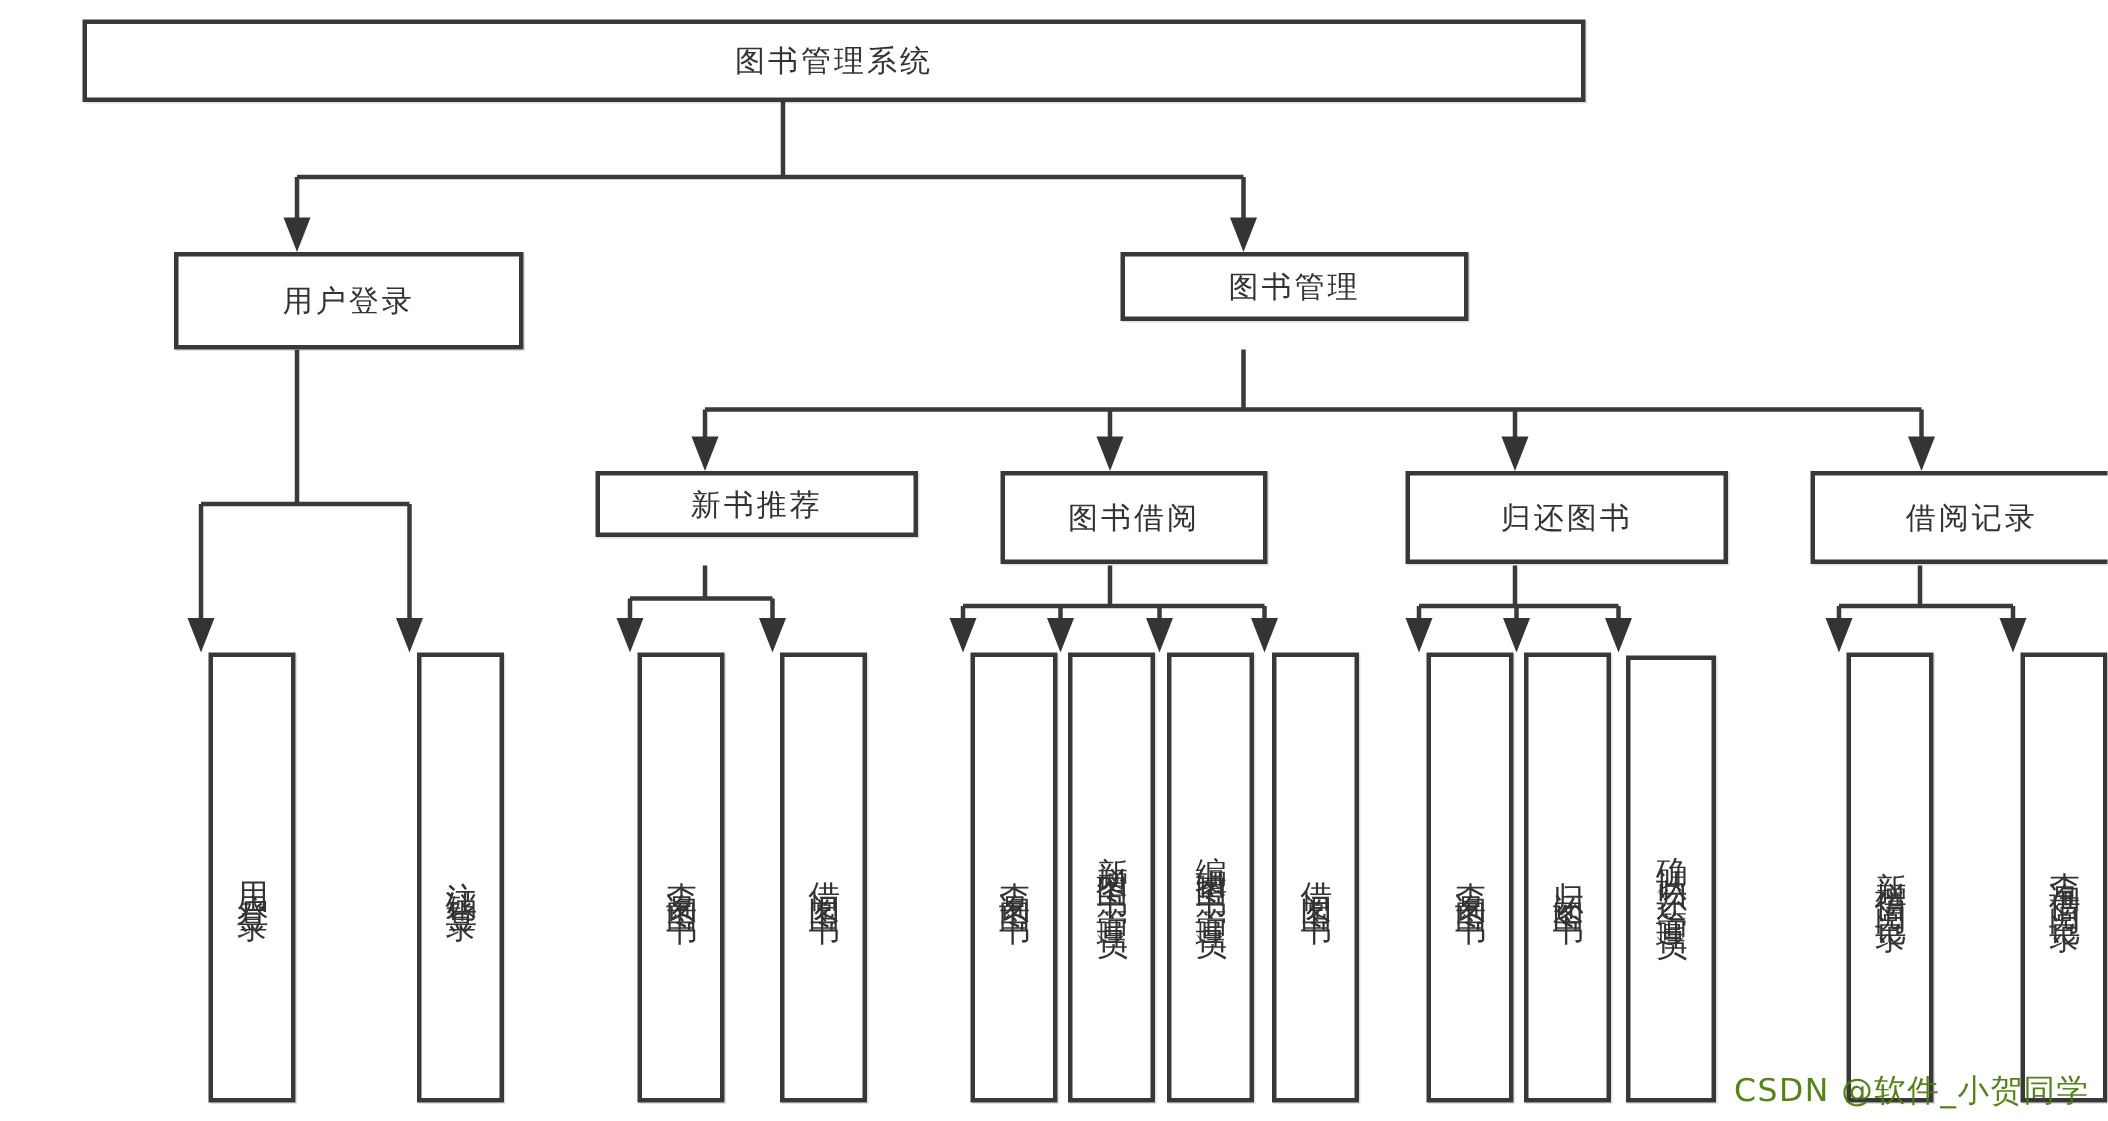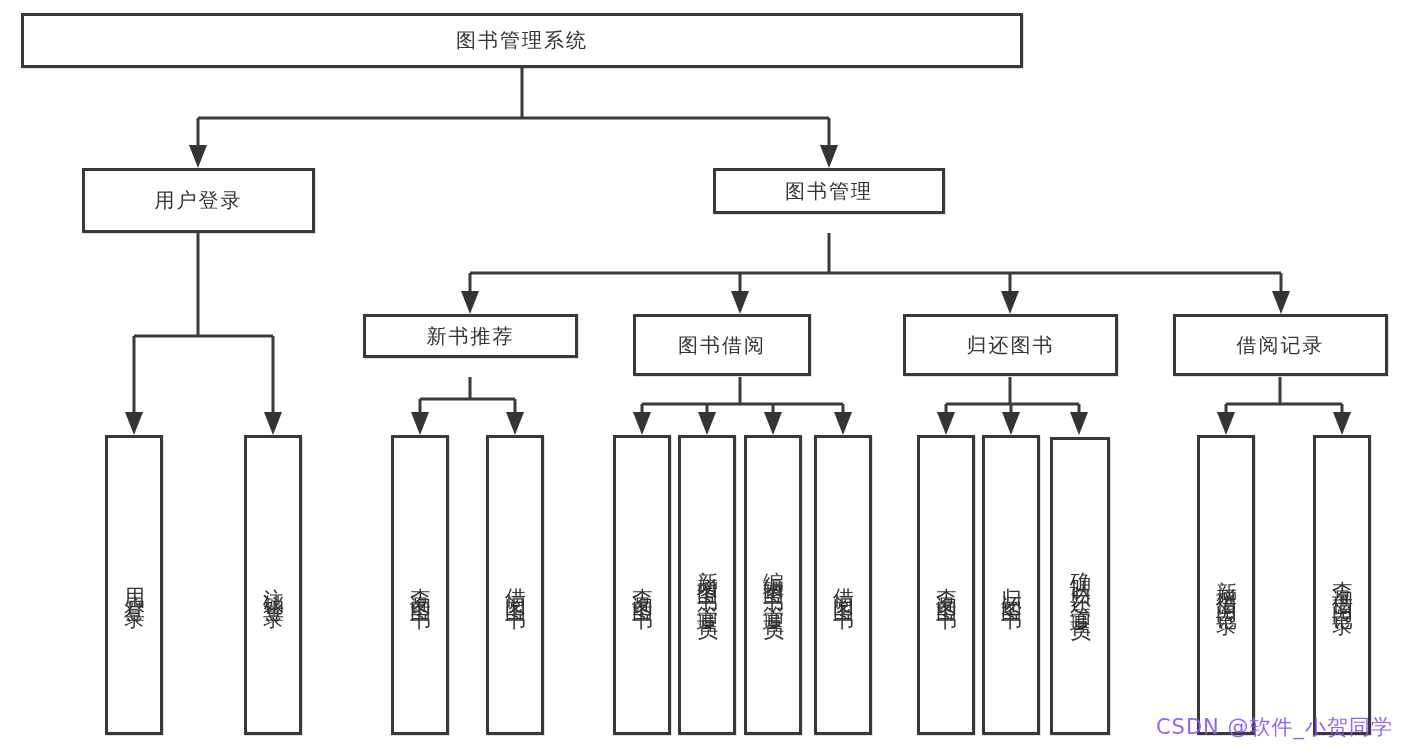--- a/index.html
+++ b/index.html
@@ -14,35 +14,36 @@
   .node {
     position: absolute;
     background: #ffffff;
     border: 3px solid #383838;
     box-sizing: border-box;
     display: flex;
     align-items: center;
     justify-content: center;
     color: #333333;
     box-shadow: 1px 1px 0 rgba(0,0,0,0.12);
+    margin-left: 34px;
   }
   .h-node { font-size: 20px; letter-spacing: 2px; white-space: nowrap; }
   .v-node {
     writing-mode: vertical-rl;
     text-orientation: mixed;
     font-size: 21px;
     letter-spacing: 7px;
     line-height: 1;
   }
   #watermark {
     position: absolute;
     right: 12px;
     bottom: 6px;
     font-size: 21px;
-    color: #8b5cf6;
+    color: #4d7c0f;
     letter-spacing: 1px;
     opacity: 0.95;
     white-space: nowrap;
   }
 </style>
 </head>
 <body>
 
 <div id="stage">
 

